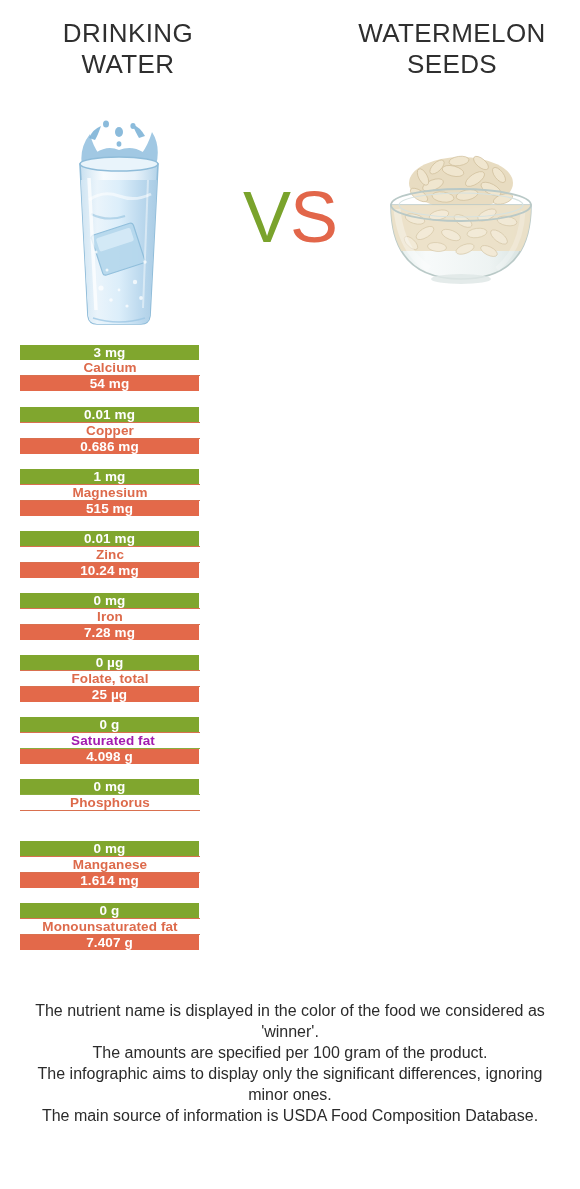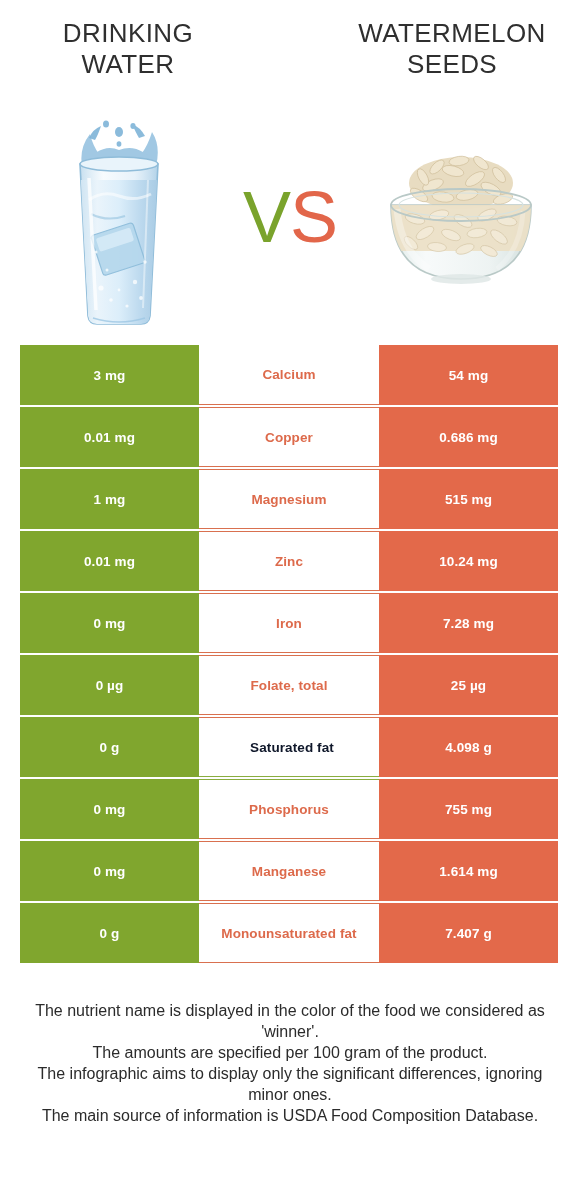--- a/index.html
+++ b/index.html
@@ -100,21 +100,21 @@
 
   
   .table {
     position: absolute;
     left: 20px;
     top: 345px;
     width: 538px;
   }
   .row {
     display: flex;
-    flex-direction: row;
+    flex-direction: column;
     height: 60px;
     margin-bottom: 2px;
   }
   .cell {
     display: flex;
     align-items: center;
     justify-content: center;
     box-sizing: border-box;
     font-size: 13.5px;
     font-weight: 600;
@@ -139,21 +139,21 @@
   .cell-mid.win-left-top {
     border-top-color: #8aad3f;
   }
   .cell-mid.no-top { border-top: none; }
   .cell-right {
     width: 179px;
     background: #e3694a;
     color: #ffffff;
   }
   .nutrient-orange { color: #dd6a4b; }
-  .nutrient-green  { color: #0f172a; margin-left: 6px; }
+  .nutrient-green  { color: #a21caf; margin-left: 6px; }
 
   
   .footer {
     position: absolute;
     left: 0;
     top: 1000px;
     width: 580px;
     text-align: center;
     font-size: 16px;
     line-height: 21px;
@@ -370,21 +370,20 @@
         <div class="cell cell-mid win-left">
           <span class="nutrient-green">Saturated fat</span>
         </div>
         <div class="cell cell-right">4.098 g</div>
       </div>
       <div class="row">
         <div class="cell cell-left">0 mg</div>
         <div class="cell cell-mid win-left-top">
           <span class="nutrient-orange">Phosphorus</span>
         </div>
-        <div class="cell cell-right">755 mg</div>
       </div>
       <div class="row">
         <div class="cell cell-left">0 mg</div>
         <div class="cell cell-mid">
           <span class="nutrient-orange">Manganese</span>
         </div>
         <div class="cell cell-right">1.614 mg</div>
       </div>
       <div class="row">
         <div class="cell cell-left">0 g</div>

